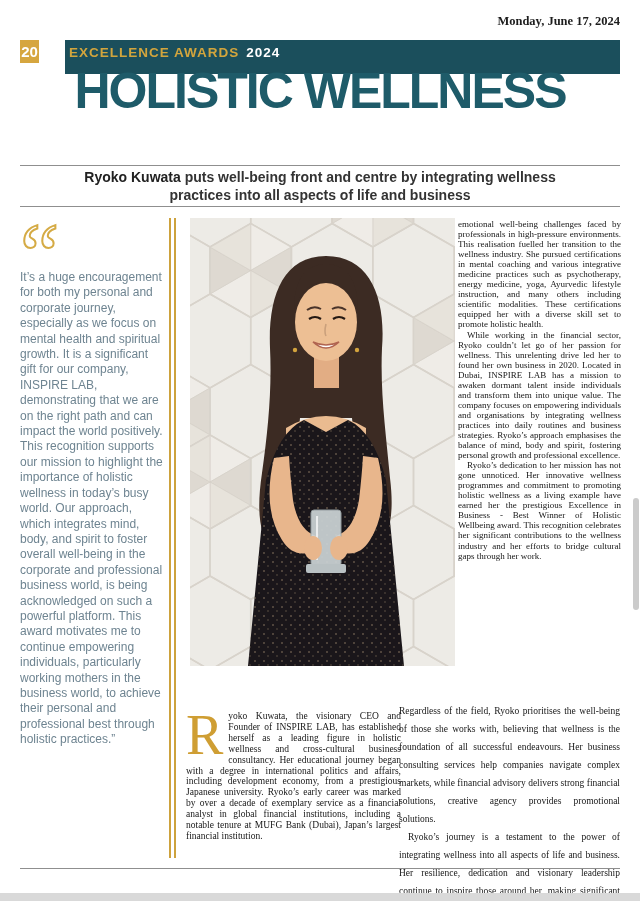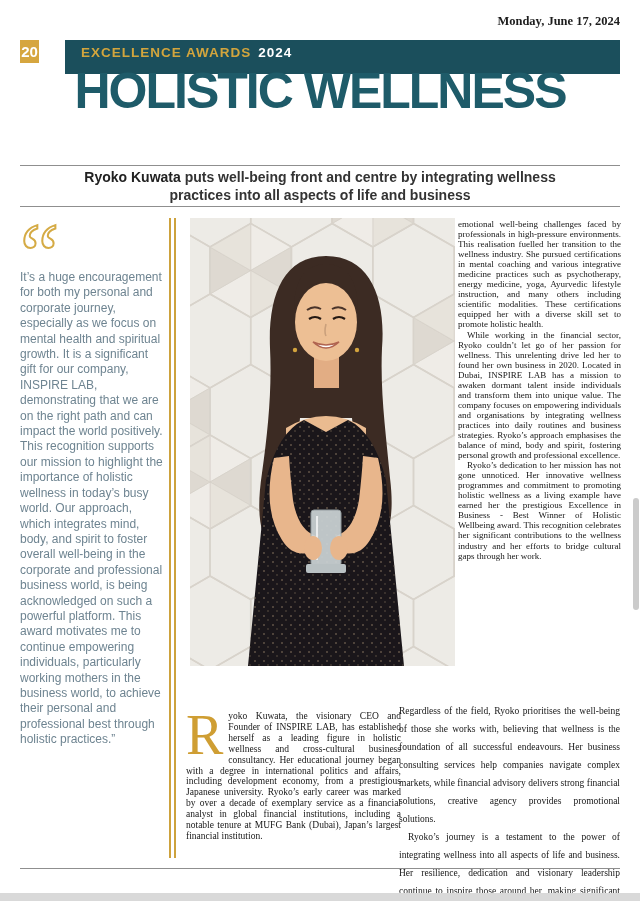--- a/index.html
+++ b/index.html
@@ -6,21 +6,21 @@
   .page{position:relative;width:640px;height:901px;background:#ffffff;overflow:hidden;
         font-family:"Liberation Sans",sans-serif;}
 
   .date{position:absolute;top:14px;right:20px;font-family:"Liberation Serif",serif;
         font-weight:600;font-size:12.5px;color:#1d1d1d;}
 
   .masthead{position:absolute;top:40px;left:20px;width:600px;height:23px;}
   .page-num{position:absolute;left:0;top:0;width:19px;height:23px;background:#d6a63f;
             color:#ffffff;font-weight:bold;font-size:15px;text-align:center;line-height:23px;}
   .band{position:absolute;left:45px;top:0;right:0;height:34px;background:#1b4f5c;
-        line-height:23px;padding-left:16px;box-sizing:border-box;}
+        line-height:23px;padding-left:4px;box-sizing:border-box;}
   .band .section{color:#d2a53d;font-weight:bold;font-size:13.5px;letter-spacing:1px;}
   .band .year{color:#ffffff;font-weight:bold;font-size:13.5px;letter-spacing:1px;margin-left:7px;}
 
   .title-block{position:absolute;top:68px;left:0;width:640px;text-align:center;color:#1e5b69;}
   .title-line1{display:block;font-size:45px;line-height:44px;font-weight:300;letter-spacing:1px;}
   .title-line2{display:block;font-size:50px;line-height:47px;font-weight:700;letter-spacing:-2px;}
 
   .rule{position:absolute;left:20px;width:600px;height:1px;background:#8f8f8f;}
   .rule1{top:165px;}
   .rule2{top:206px;}

